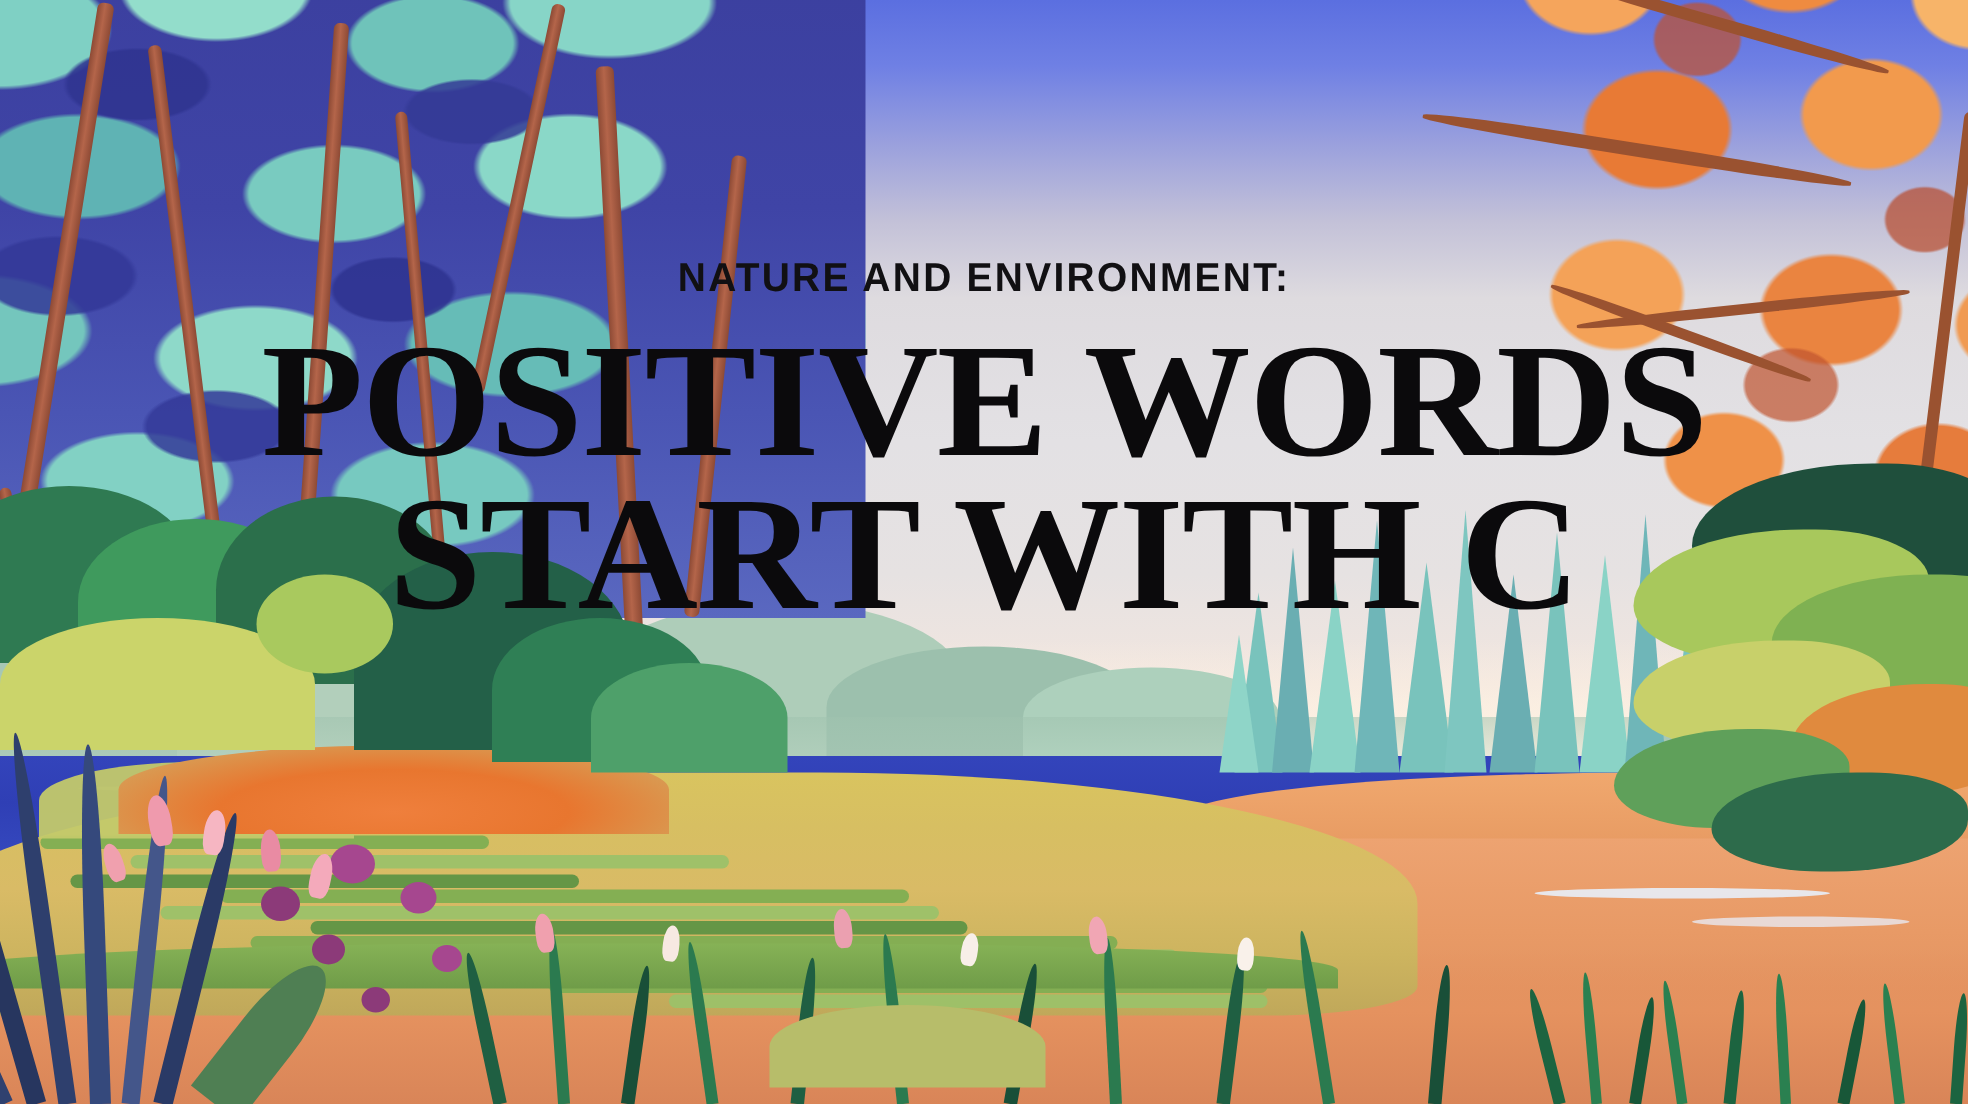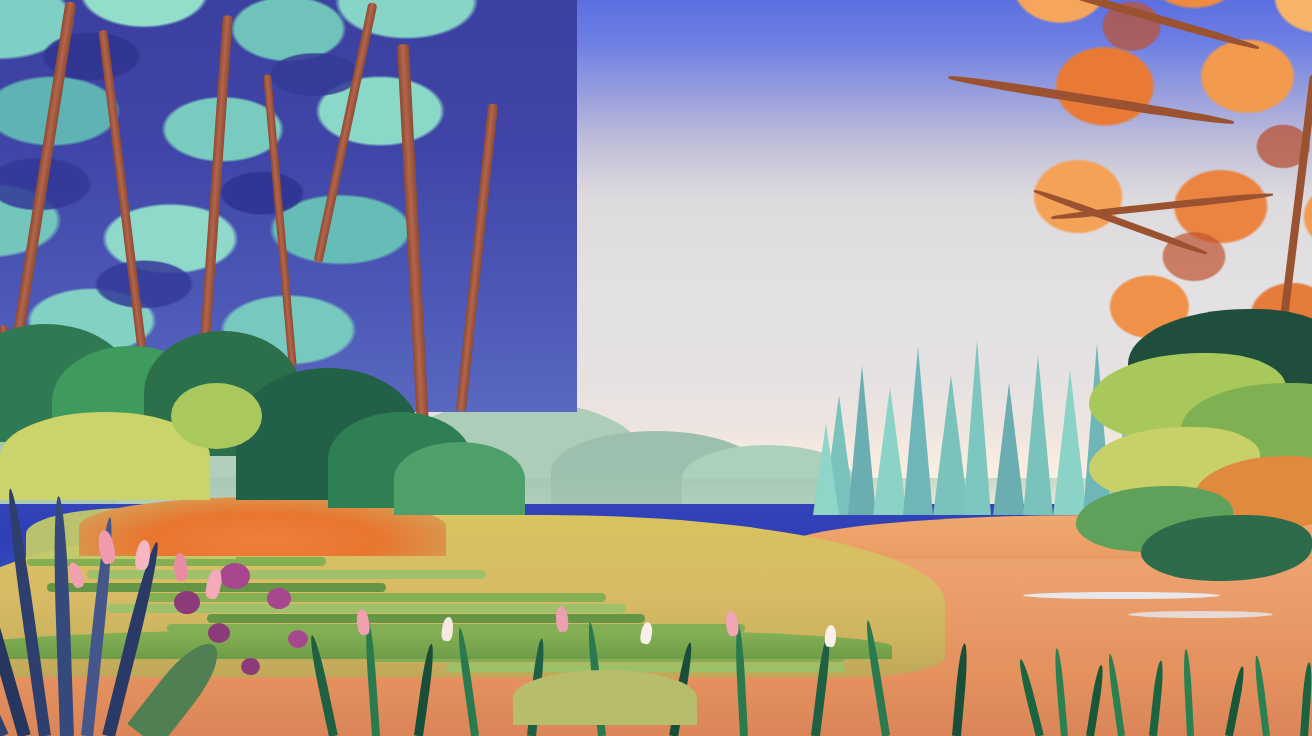--- a/index.html
+++ b/index.html
@@ -306,14 +306,19 @@
     <div class="blade" style="left:12%; bottom:0; width:7px; height:100%; background:#2a8050; transform:rotate(-5deg);"></div>
     <div class="blade" style="left:20%; bottom:0; width:8px; height:82%; background:#185738; transform:rotate(9deg);"></div>
     <div class="blade" style="left:30%; bottom:0; width:7px; height:94%; background:#2a8050; transform:rotate(-8deg);"></div>
     <div class="blade" style="left:40%; bottom:0; width:8px; height:86%; background:#1c6440; transform:rotate(6deg);"></div>
     <div class="blade" style="left:52%; bottom:0; width:7px; height:98%; background:#2a8050; transform:rotate(-3deg);"></div>
     <div class="blade" style="left:64%; bottom:0; width:8px; height:80%; background:#185738; transform:rotate(11deg);"></div>
     <div class="blade" style="left:76%; bottom:0; width:7px; height:92%; background:#2a8050; transform:rotate(-7deg);"></div>
     <div class="blade" style="left:88%; bottom:0; width:8px; height:84%; background:#1c6440; transform:rotate(4deg);"></div>
   </div>
 
+  <div id="textblock">
+    <div id="eyebrow">NATURE AND ENVIRONMENT:</div>
+    <span id="t1" class="title-line">POSITIVE WORDS</span>
+    <span id="t2" class="title-line">START WITH C</span>
+  </div>
 
 </div>
 
 </body></html>

